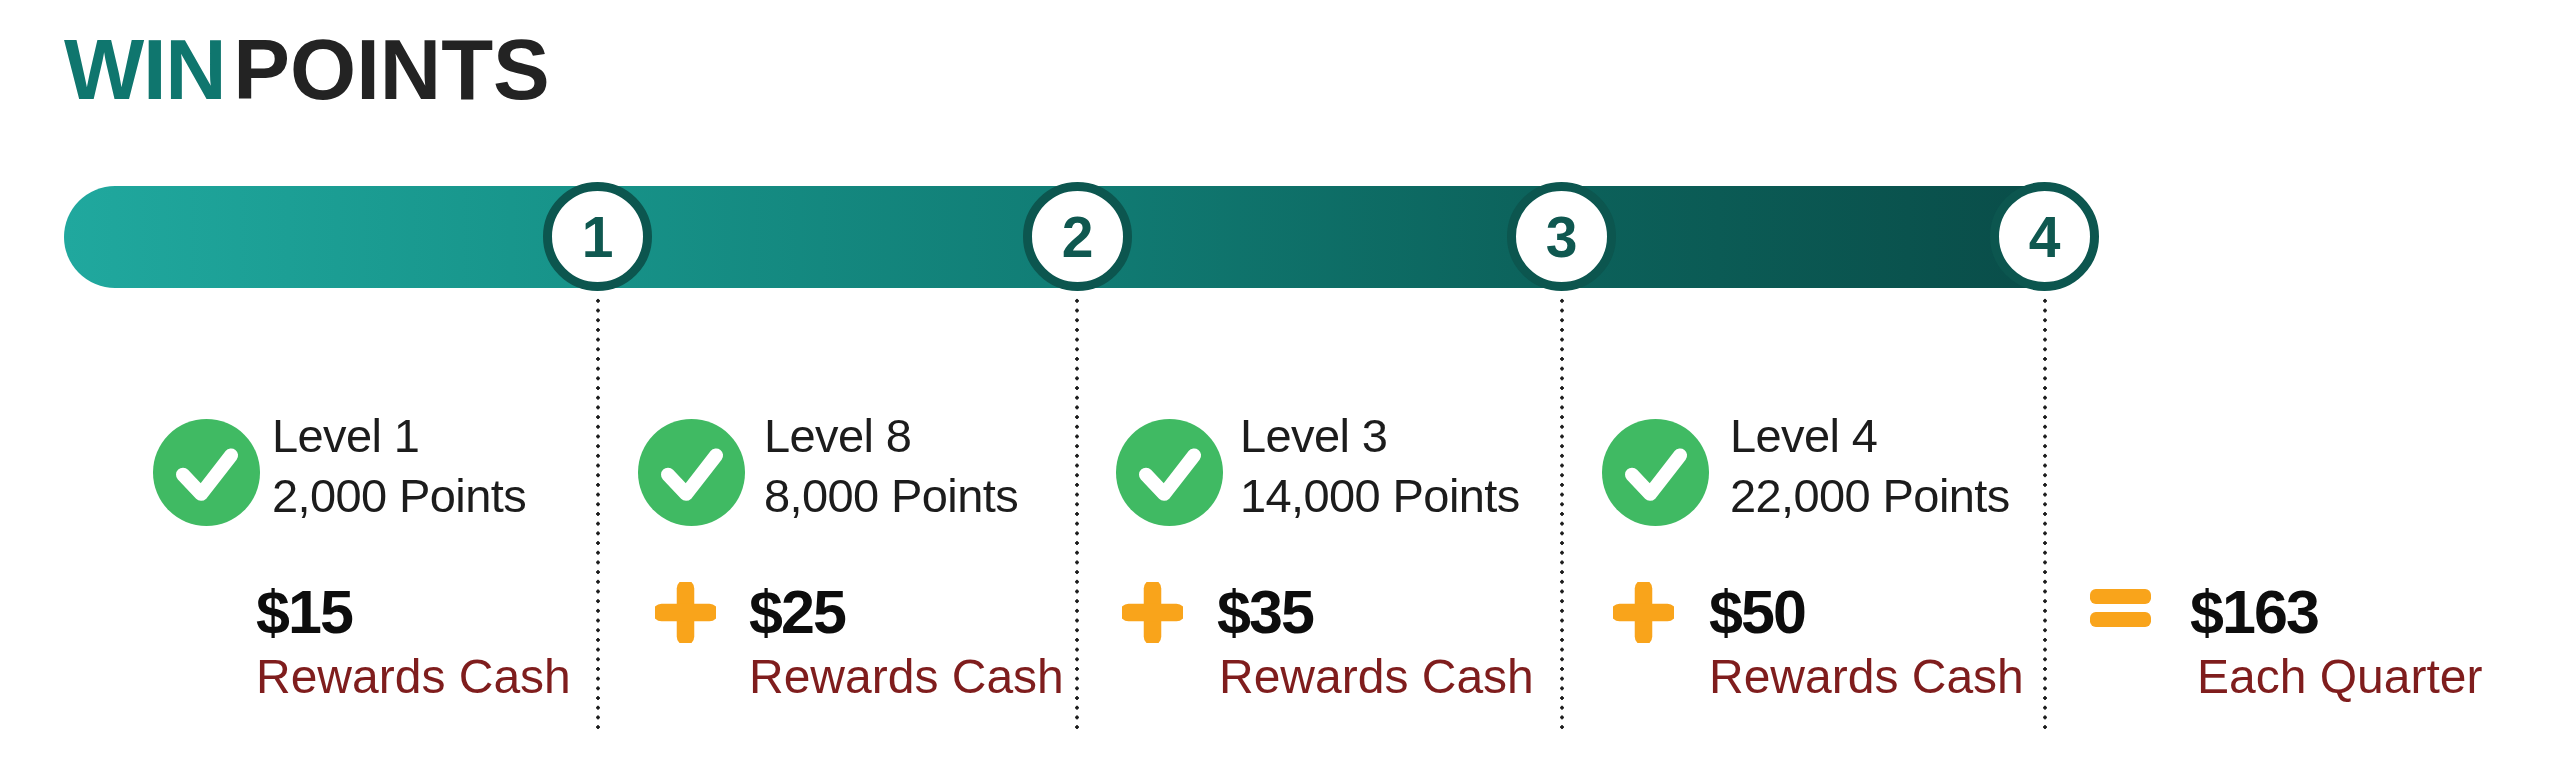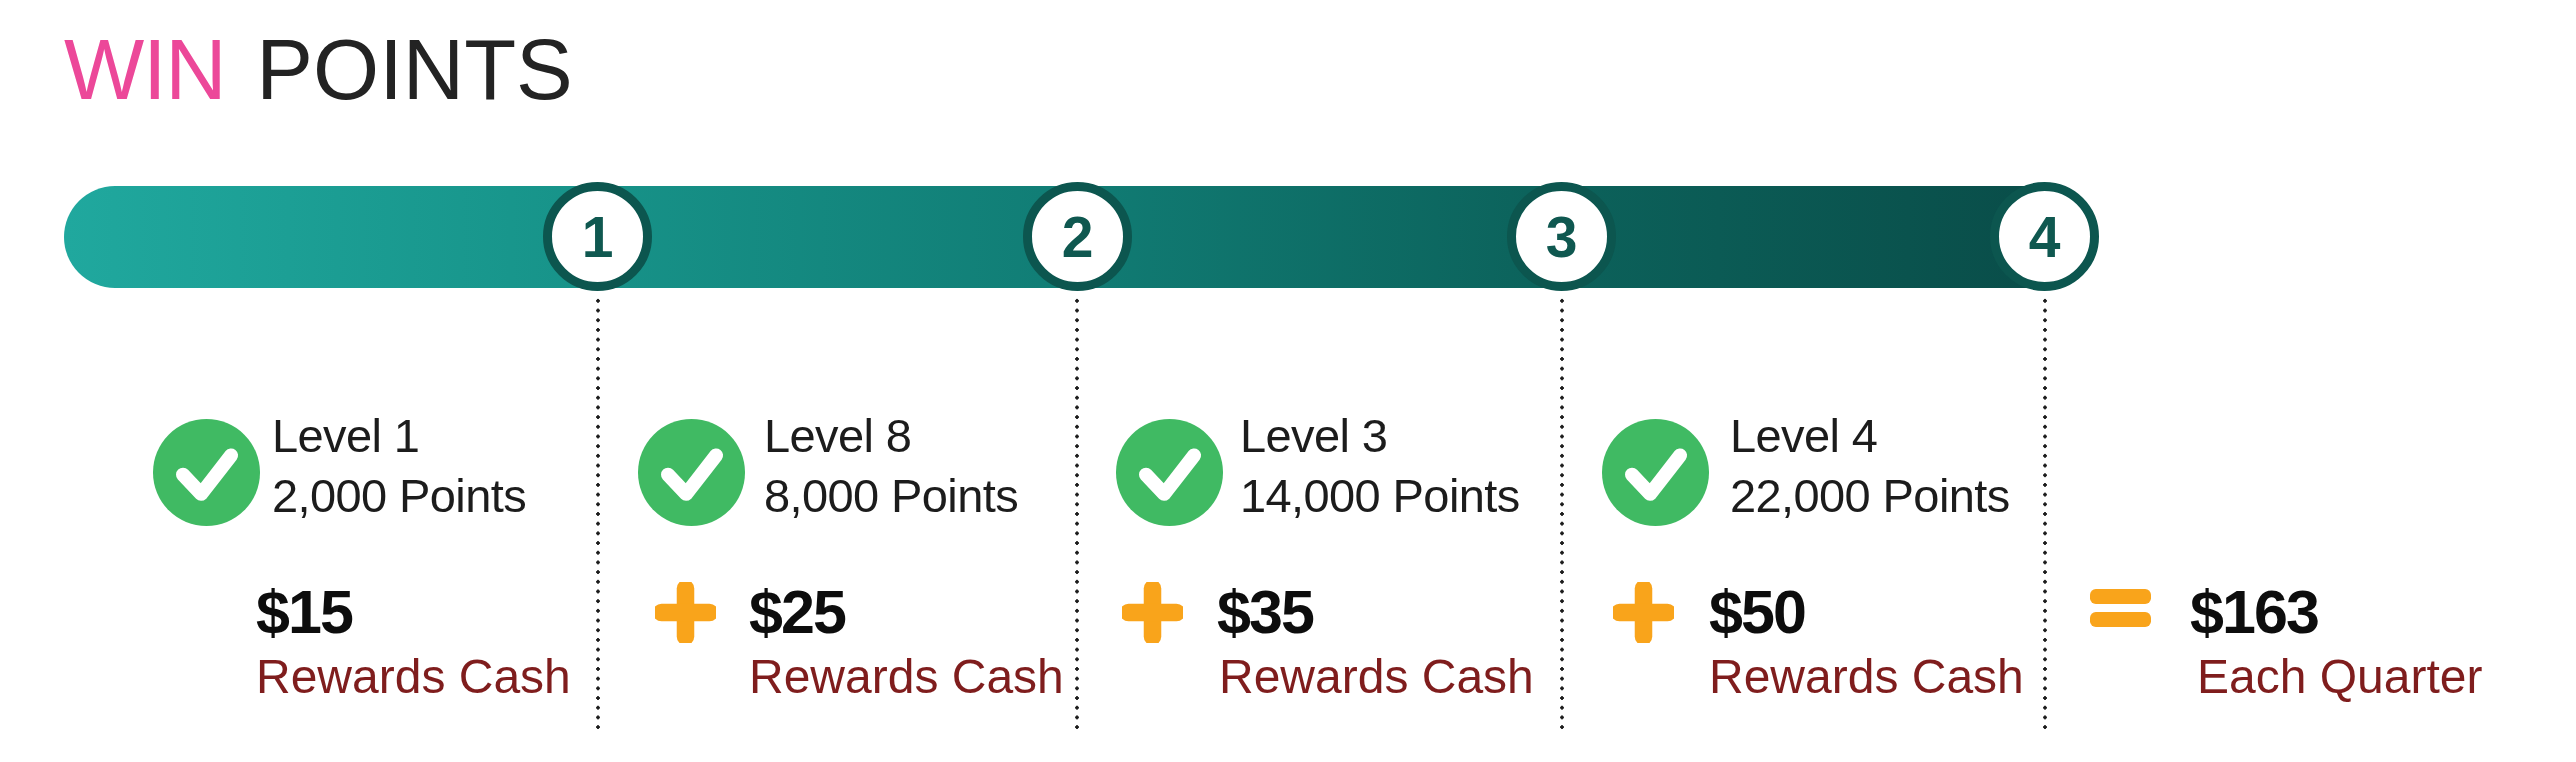--- a/index.html
+++ b/index.html
@@ -11,22 +11,22 @@
     overflow:hidden;
     font-family:"Liberation Sans", sans-serif;
     color:#1c1c1c;
   }
   
   .title{
     position:absolute; left:64px; top:24.5px;
     font-size:85px; line-height:1.05; letter-spacing:-1.3px;
     white-space:nowrap;
   }
-  .title .hl{ color:#ec4899; font-weight:400;text-align:center; }
-  .title .rest{ color:#232323; font-weight:400; margin-left:31px; letter-spacing:0px; }
+  .title .hl{ color:#0f766e; font-weight:700;text-align:center; }
+  .title .rest{ color:#232323; font-weight:700; margin-left:8px; letter-spacing:0px; }
 
   
   .bar{
     position:absolute; left:64px; top:186px;
     width:2034px; height:102px; border-radius:52px;
     background:linear-gradient(90deg,#20A89E 0%,#18968C 22%,#117E76 48%,#0C635C 72%,#094B47 100%);
   }
   .node{
     position:absolute; top:182px;
     width:109px; height:109px; box-sizing:border-box;

